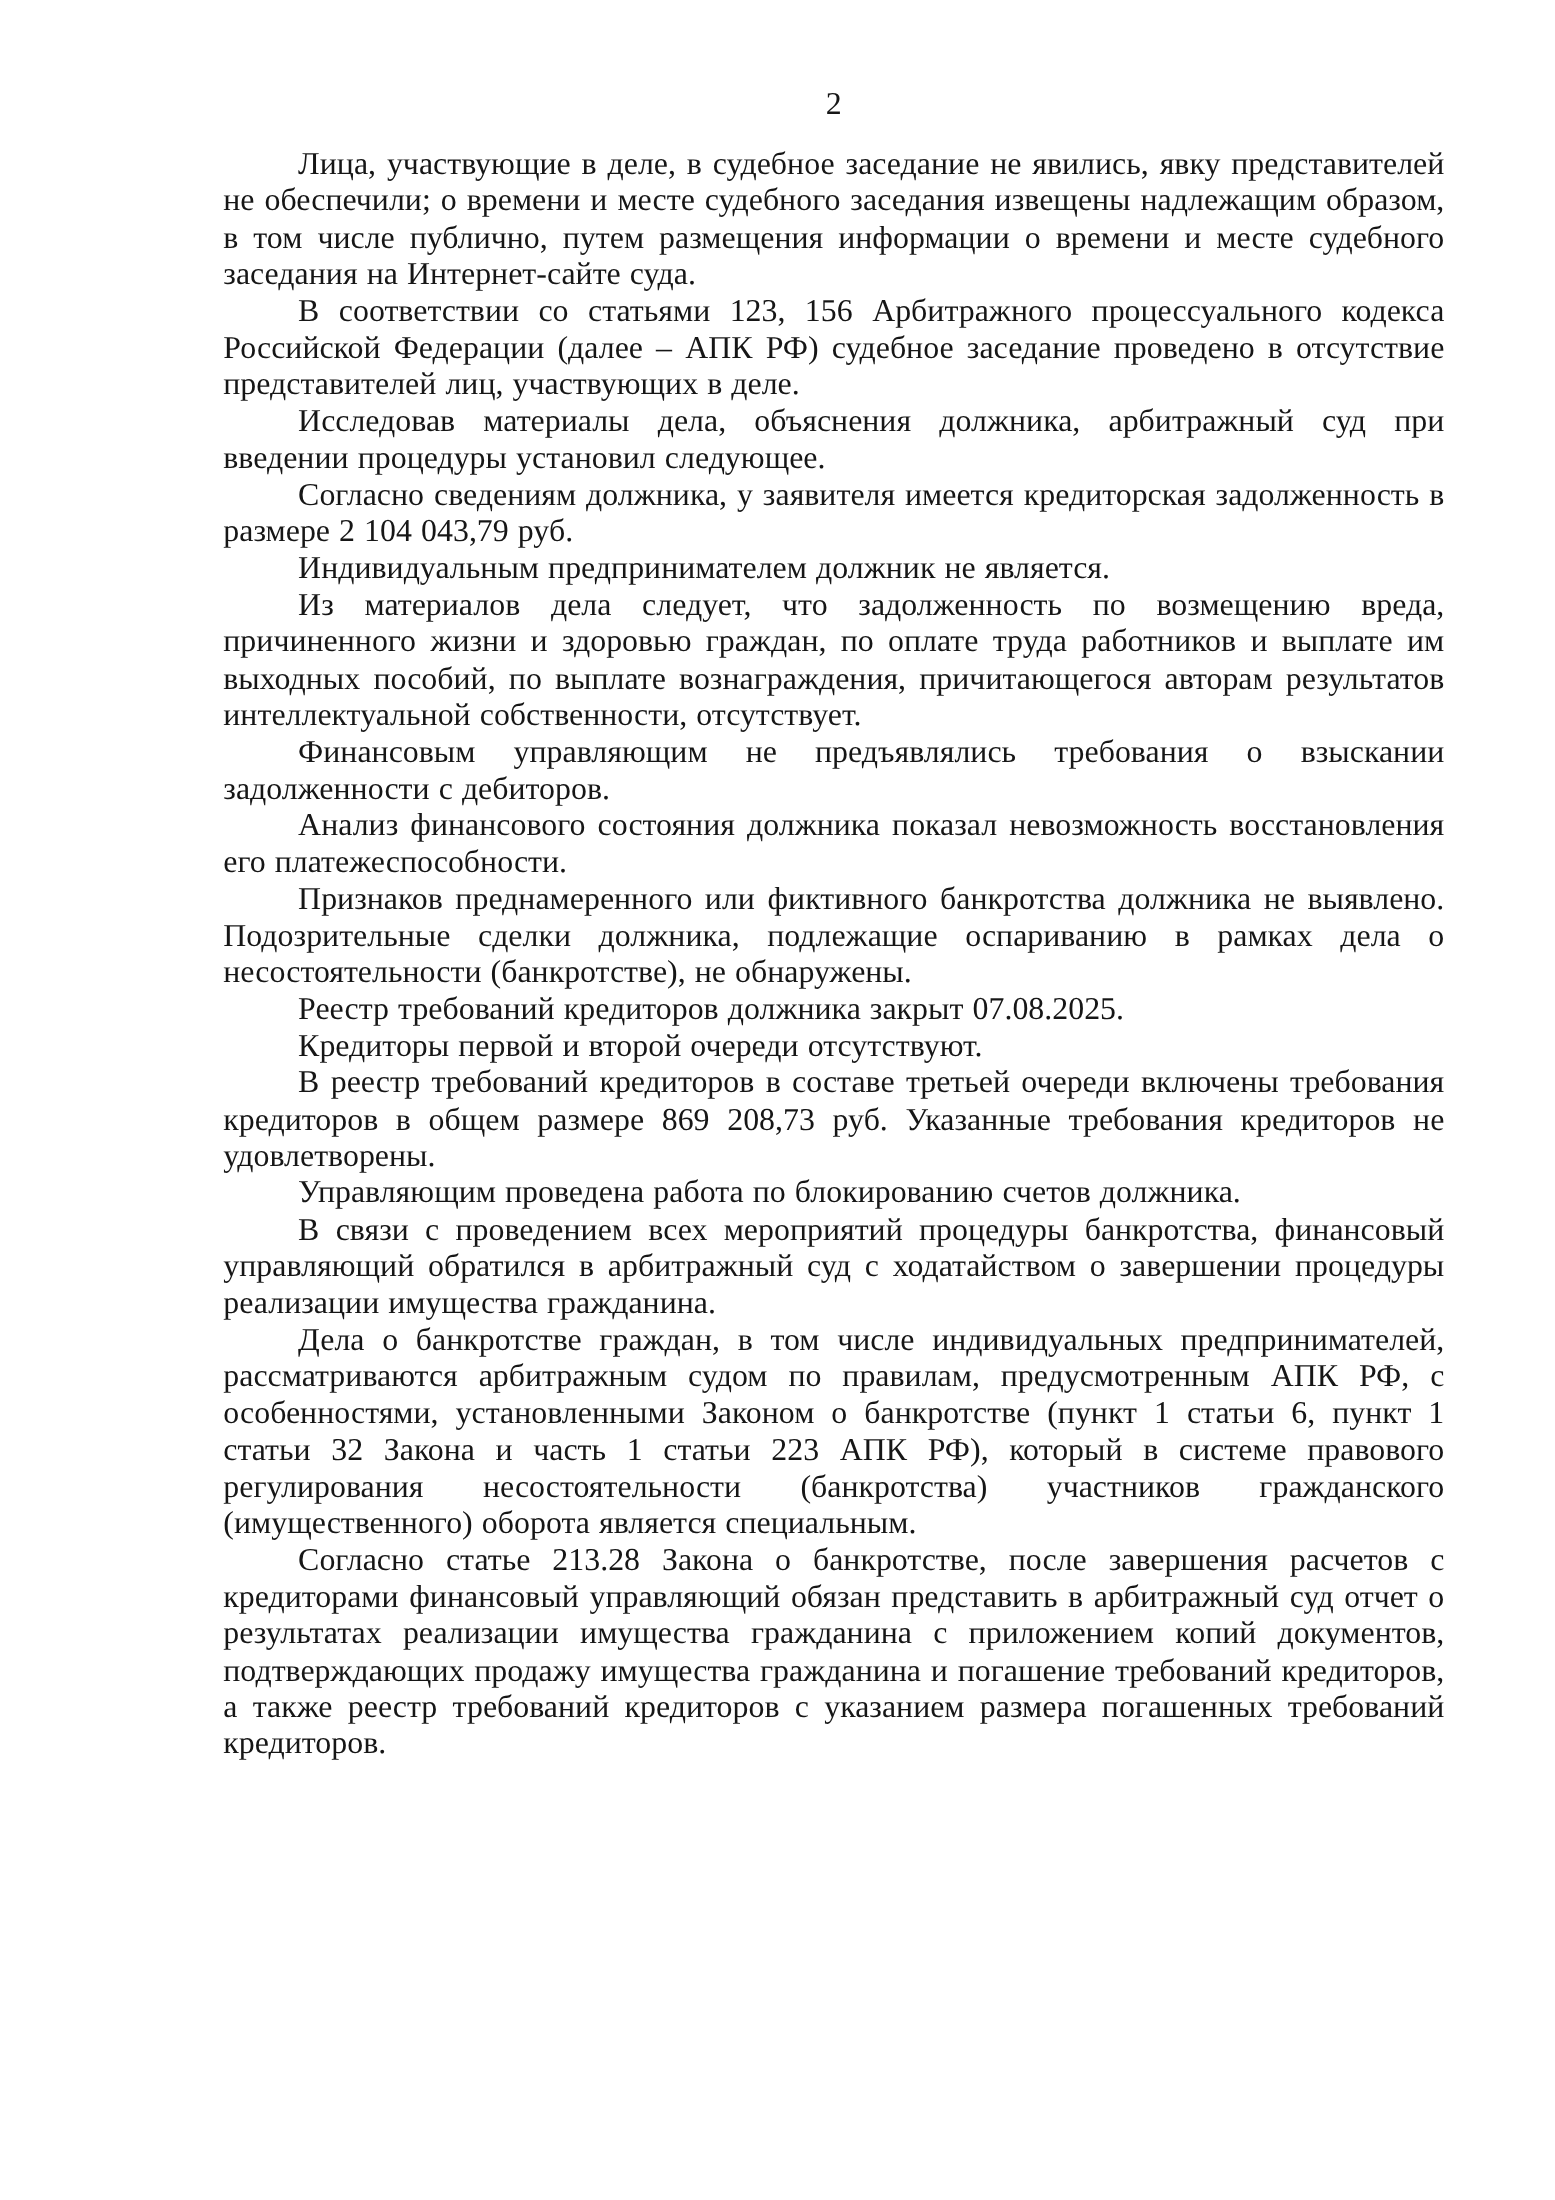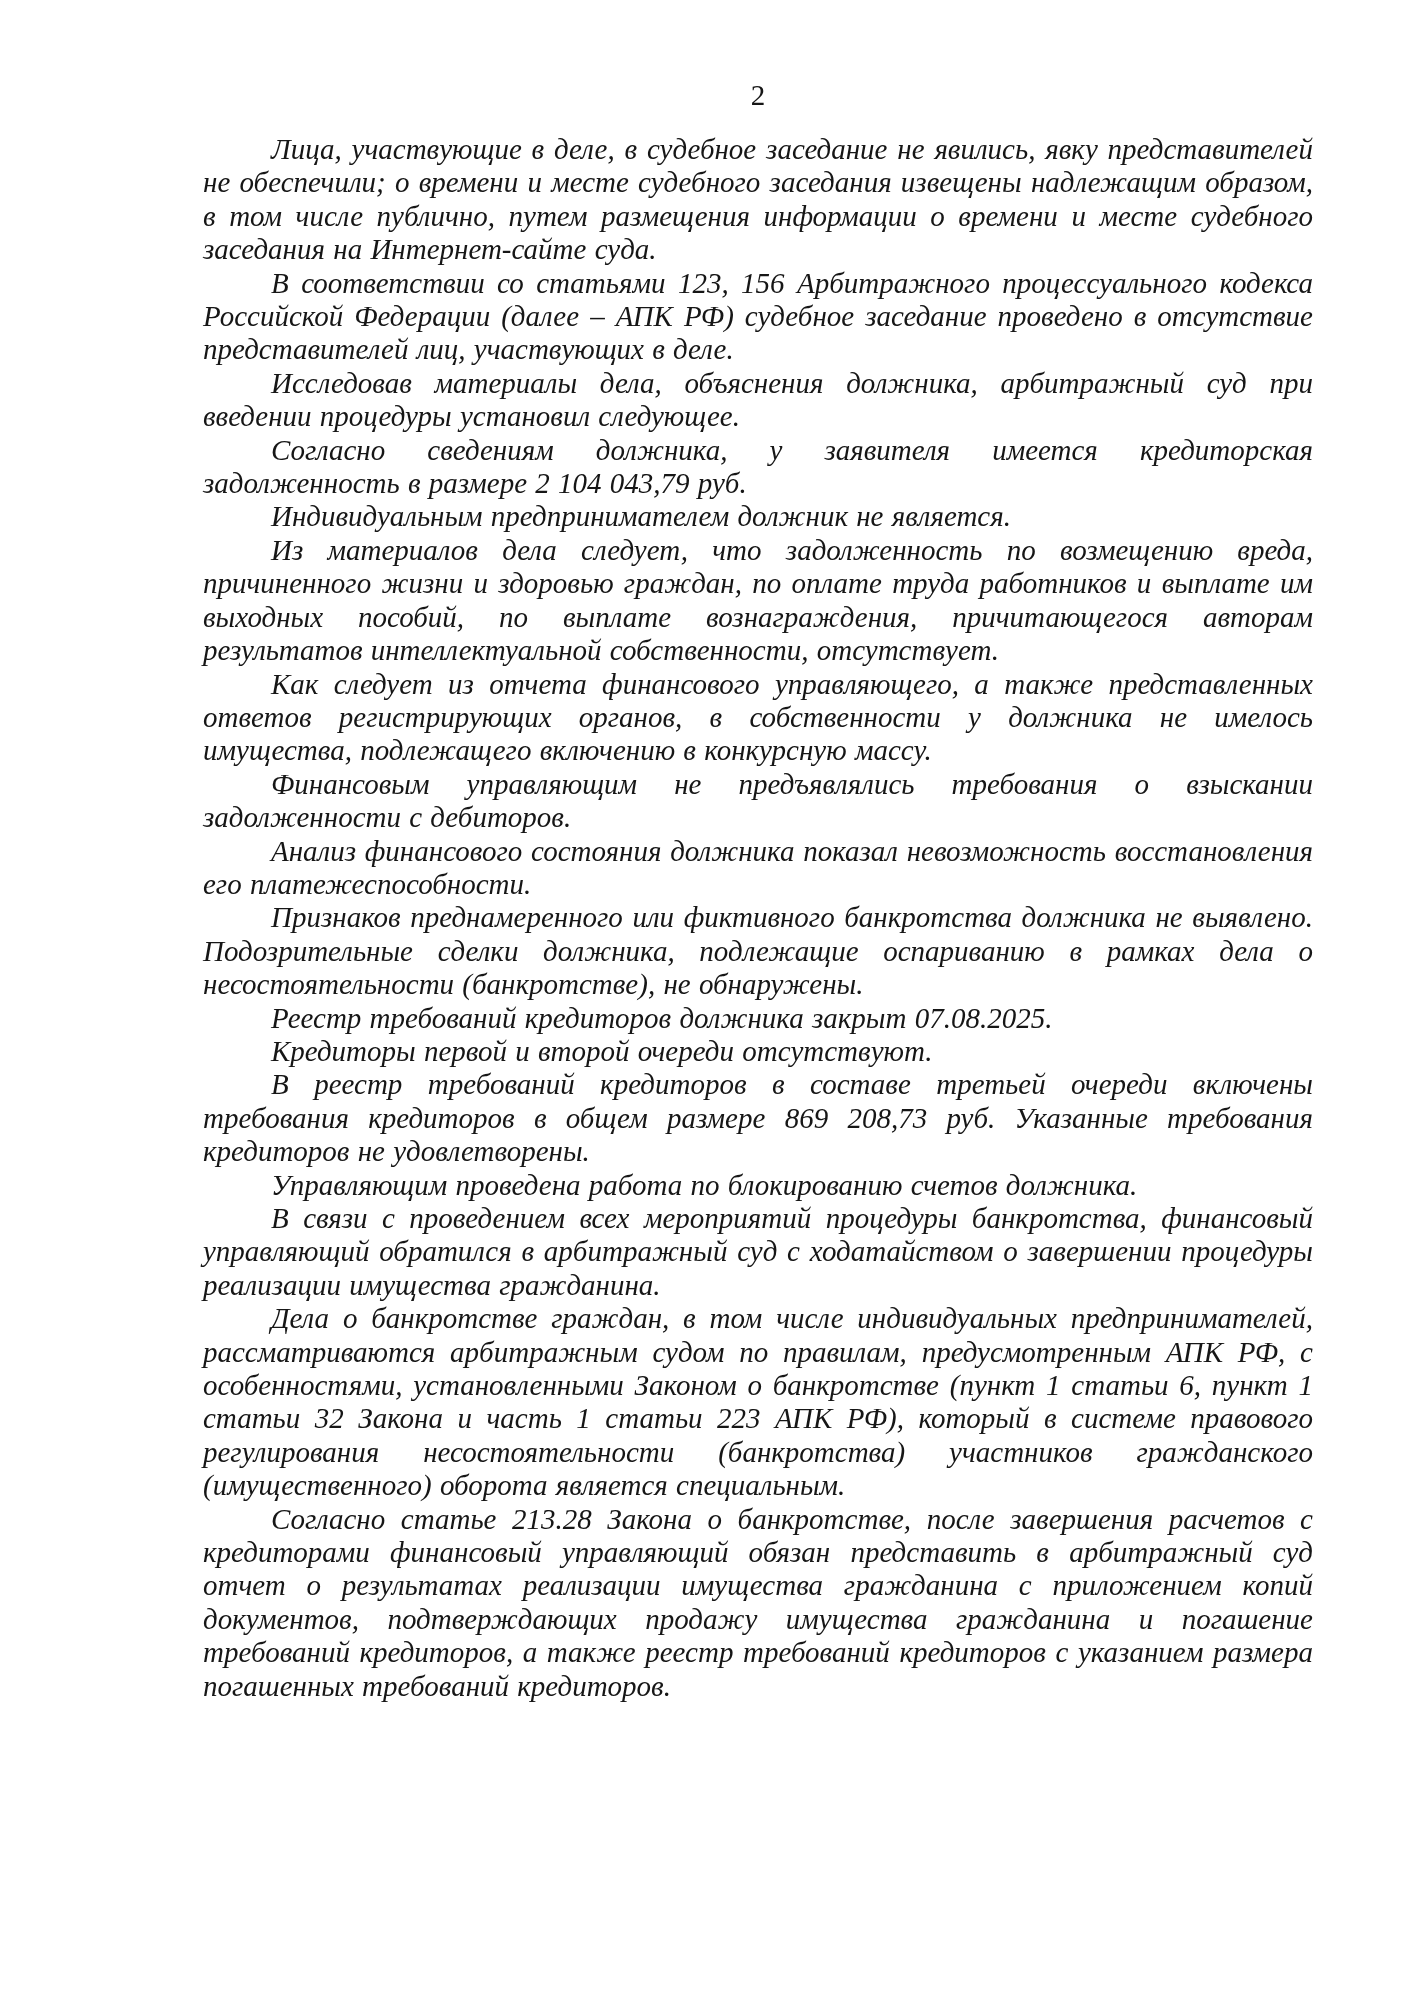--- a/index.html
+++ b/index.html
@@ -37,37 +37,35 @@
     font-size: 29px;
     line-height: 33.4px;
     text-align: justify;
     text-justify: inter-word;
   }
   .content p {
     margin: 0;
     padding: 0;
     text-indent: 68px;
     word-spacing: 1px;
-    font-style: italic;
   }
 </style>
 </head>
 <body>
 
 <div class="page">
   <div class="page-number">2</div>
 
   <div class="content">
     <p>Лица, участвующие в деле, в судебное заседание не явились, явку представителей не обеспечили; о времени и месте судебного заседания извещены надлежащим образом, в том числе публично, путем размещения информации о времени и месте судебного заседания на Интернет-сайте суда.</p>
     <p>В соответствии со статьями 123, 156 Арбитражного процессуального кодекса Российской Федерации (далее – АПК РФ) судебное заседание проведено в отсутствие представителей лиц, участвующих в деле.</p>
     <p>Исследовав материалы дела, объяснения должника, арбитражный суд при введении процедуры установил следующее.</p>
     <p>Согласно сведениям должника, у заявителя имеется кредиторская задолженность в размере 2 104 043,79 руб.</p>
     <p>Индивидуальным предпринимателем должник не является.</p>
     <p>Из материалов дела следует, что задолженность по возмещению вреда, причиненного жизни и здоровью граждан, по оплате труда работников и выплате им выходных пособий, по выплате вознаграждения, причитающегося авторам результатов интеллектуальной собственности, отсутствует.</p>
-    <p>Как следует из отчета финансового управляющего, а также представленных ответов регистрирующих органов, в собственности у должника не имелось имущества, подлежащего включению в конкурсную массу.</p>
     <p>Финансовым управляющим не предъявлялись требования о взыскании задолженности с дебиторов.</p>
     <p>Анализ финансового состояния должника показал невозможность восстановления его платежеспособности.</p>
     <p>Признаков преднамеренного или фиктивного банкротства должника не выявлено. Подозрительные сделки должника, подлежащие оспариванию в рамках дела о несостоятельности (банкротстве), не обнаружены.</p>
     <p>Реестр требований кредиторов должника закрыт 07.08.2025.</p>
     <p>Кредиторы первой и второй очереди отсутствуют.</p>
     <p>В реестр требований кредиторов в составе третьей очереди включены требования кредиторов в общем размере 869 208,73 руб. Указанные требования кредиторов не удовлетворены.</p>
     <p>Управляющим проведена работа по блокированию счетов должника.</p>
     <p>В связи с проведением всех мероприятий процедуры банкротства, финансовый управляющий обратился в арбитражный суд с ходатайством о завершении процедуры реализации имущества гражданина.</p>
     <p>Дела о банкротстве граждан, в том числе индивидуальных предпринимателей, рассматриваются арбитражным судом по правилам, предусмотренным АПК РФ, с особенностями, установленными Законом о банкротстве (пункт 1 статьи 6, пункт 1 статьи 32 Закона и часть 1 статьи 223 АПК РФ), который в системе правового регулирования несостоятельности (банкротства) участников гражданского (имущественного) оборота является специальным.</p>
     <p>Согласно статье 213.28 Закона о банкротстве, после завершения расчетов с кредиторами финансовый управляющий обязан представить в арбитражный суд отчет о результатах реализации имущества гражданина с приложением копий документов, подтверждающих продажу имущества гражданина и погашение требований кредиторов, а также реестр требований кредиторов с указанием размера погашенных требований кредиторов.</p>

